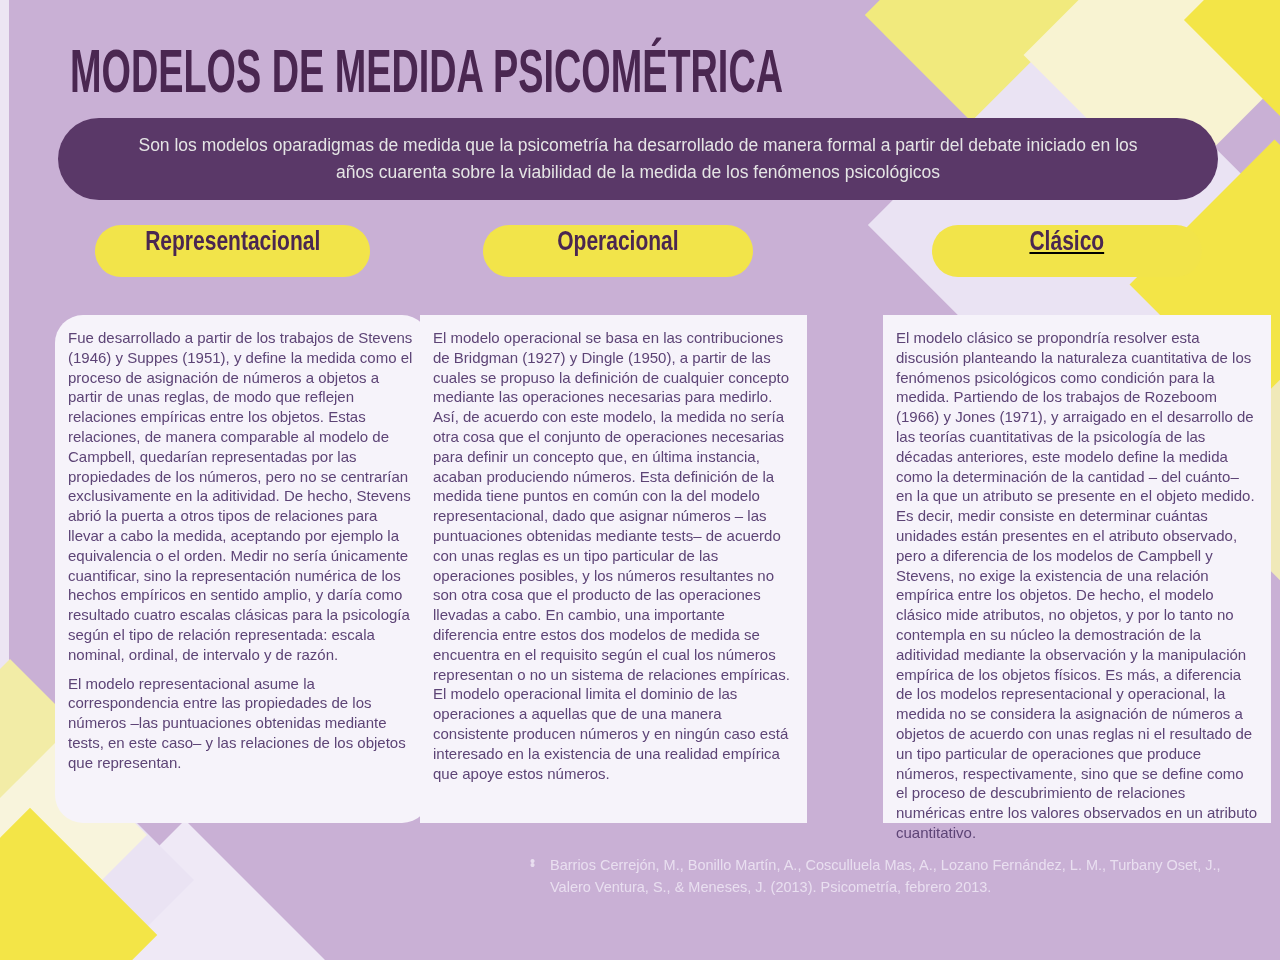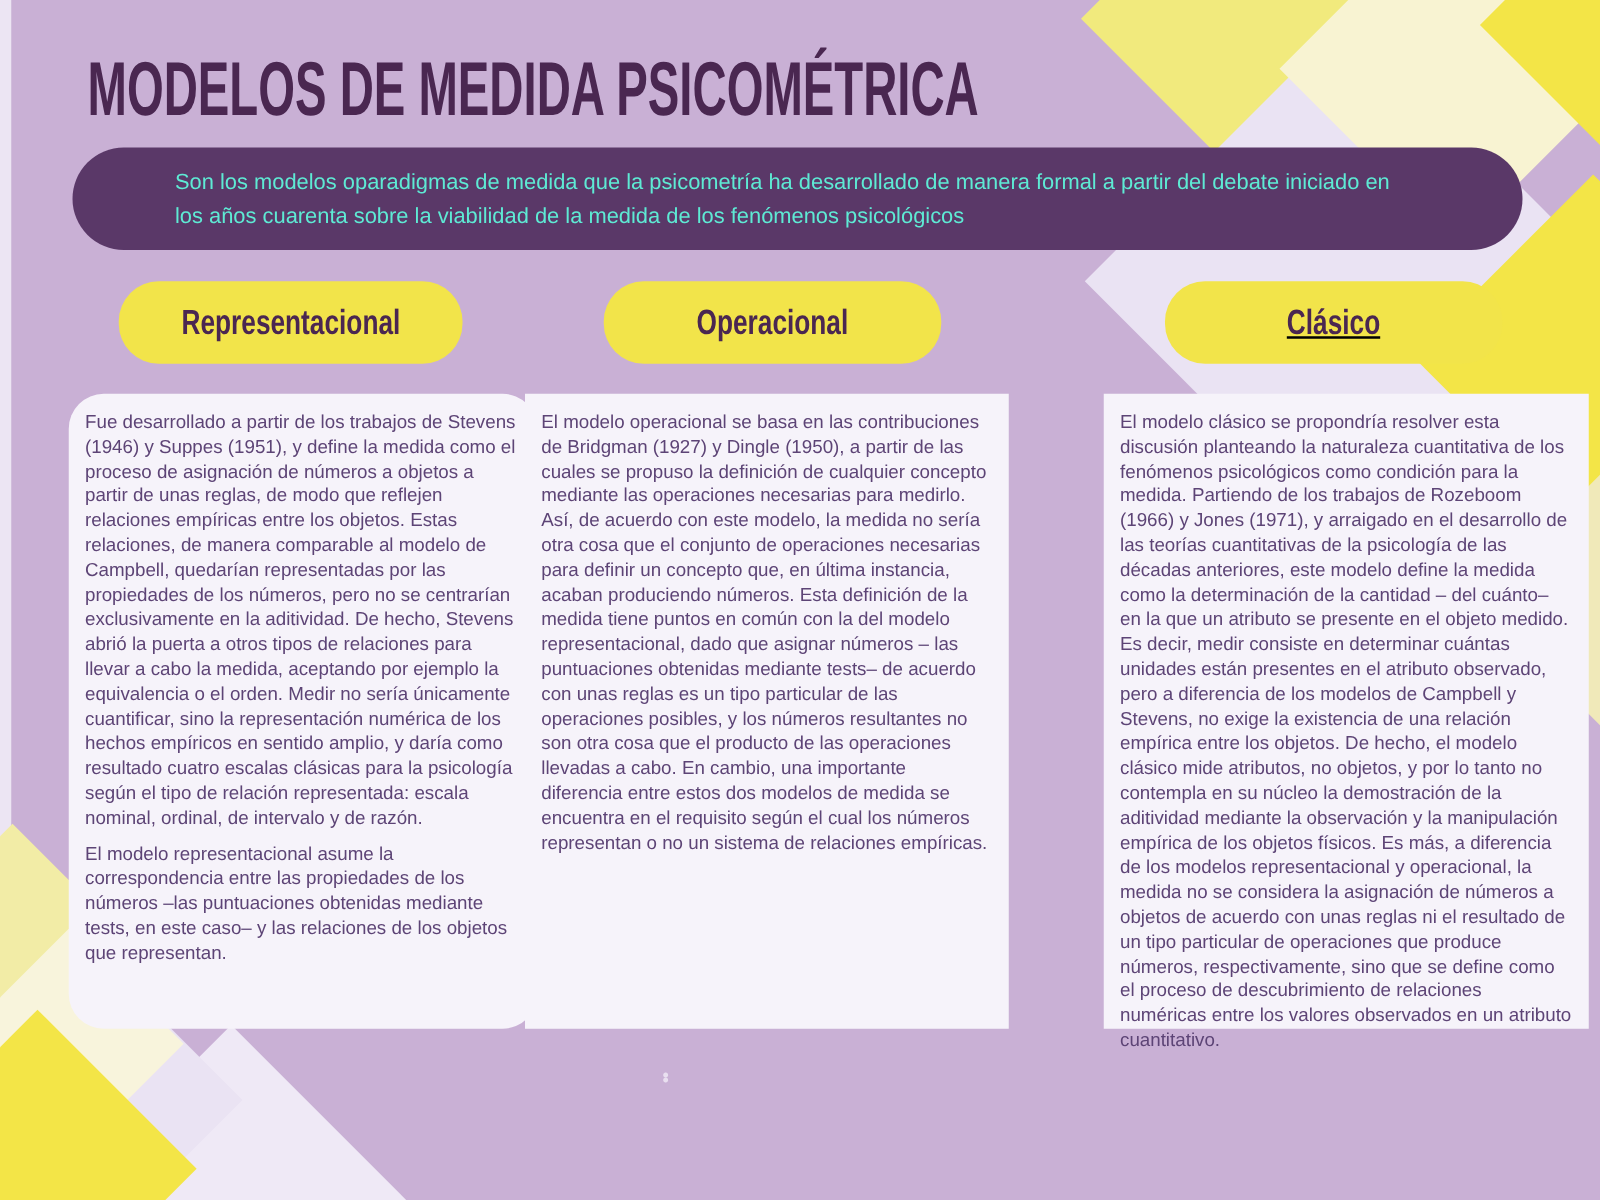--- a/index.html
+++ b/index.html
@@ -28,28 +28,28 @@
     display:inline-block; font-size:61px; font-weight:bold; color:#4A2751;
     letter-spacing:0px; transform:scaleX(0.62); transform-origin:left center;
   }
   
   .banner {
     position:absolute; left:58px; top:118px; width:1160px; height:82px;
     background:#5A3868; border-radius:41px; z-index:2;
     display:flex; align-items:center; justify-content:center;
   }
   .banner p {
-    margin:12px; padding:0 70px; color:#5eead4; font-size:17.5px; line-height:27px;
-    text-align:left;
+    margin:0; padding:0 70px; color:#e5e5e5; font-size:17.5px; line-height:27px;
+    text-align:center;
   }
   
   .pill {
-    position:absolute; top:225px; height:66px; border-radius:32px;
+    position:absolute; top:225px; height:52px; border-radius:32px;
     background:#F2E44A; z-index:2;
-    display:flex; align-items:center; justify-content:center;
+    display:flex; align-items:flex-start; justify-content:center;
   }
   .pill-1 { left:95px;  width:275px; }
   .pill-2 { left:483px; width:270px; }
   .pill-3 { left:932px; width:270px;text-decoration:underline; }
   .pill span {
     display:inline-block; font-size:28px; font-weight:bold; color:#4A2751;
     transform:scaleX(0.75); transform-origin:center; white-space:nowrap;
   }
   
   .card {
@@ -104,25 +104,27 @@
 <div class="pill pill-3">
   <span>Clásico</span>
 </div>
 
 <div class="card card-1">
   <p>Fue desarrollado a partir de los trabajos de Stevens (1946) y Suppes (1951), y define la medida como el proceso de asignación de números a objetos a partir de unas reglas, de modo que reflejen relaciones empíricas entre los objetos. Estas relaciones, de manera comparable al modelo de Campbell, quedarían representadas por las propiedades de los números, pero no se centrarían exclusivamente en la aditividad. De hecho, Stevens abrió la puerta a otros tipos de relaciones para llevar a cabo la medida, aceptando por ejemplo la equivalencia o el orden. Medir no sería únicamente cuantificar, sino la representación numérica de los hechos empíricos en sentido amplio, y daría como resultado cuatro escalas clásicas para la psicología según el tipo de relación representada: escala nominal, ordinal, de intervalo y de razón.</p>
   <p class="gap">El modelo representacional asume la correspondencia entre las propiedades de los números –las puntuaciones obtenidas mediante tests, en este caso– y las relaciones de los objetos que representan.</p>
 </div>
 <div class="card card-2">
   <p>El modelo operacional se basa en las contribuciones de Bridgman (1927) y Dingle (1950), a partir de las cuales se propuso la definición de cualquier concepto mediante las operaciones necesarias para medirlo. Así, de acuerdo con este modelo, la medida no sería otra cosa que el conjunto de operaciones necesarias para definir un concepto que, en última instancia, acaban produciendo números. Esta definición de la medida tiene puntos en común con la del modelo representacional, dado que asignar números – las puntuaciones obtenidas mediante tests– de acuerdo con unas reglas es un tipo particular de las operaciones posibles, y los números resultantes no son otra cosa que el producto de las operaciones llevadas a cabo. En cambio, una importante diferencia entre estos dos modelos de medida se encuentra en el requisito según el cual los números representan o no un sistema de relaciones empíricas.</p>
+  <p>El modelo operacional limita el dominio de las operaciones a aquellas que de una manera consistente producen números y en ningún caso está interesado en la existencia de una realidad empírica que apoye estos números.</p>
 </div>
 <div class="card card-3">
   <p>El modelo clásico se propondría resolver esta discusión planteando la naturaleza cuantitativa de los fenómenos psicológicos como condición para la medida. Partiendo de los trabajos de Rozeboom (1966) y Jones (1971), y arraigado en el desarrollo de las teorías cuantitativas de la psicología de las décadas anteriores, este modelo define la medida como la determinación de la cantidad – del cuánto– en la que un atributo se presente en el objeto medido. Es decir, medir consiste en determinar cuántas unidades están presentes en el atributo observado, pero a diferencia de los modelos de Campbell y Stevens, no exige la existencia de una relación empírica entre los objetos. De hecho, el modelo clásico mide atributos, no objetos, y por lo tanto no contempla en su núcleo la demostración de la aditividad mediante la observación y la manipulación empírica de los objetos físicos. Es más, a diferencia de los modelos representacional y operacional, la medida no se considera la asignación de números a objetos de acuerdo con unas reglas ni el resultado de un tipo particular de operaciones que produce números, respectivamente, sino que se define como el proceso de descubrimiento de relaciones numéricas entre los valores observados en un atributo cuantitativo.</p>
 </div>
 
 <div class="refs">
   <div class="ref-item">
     <span class="bullet">•</span>
   </div>
   <div class="ref-item">
     <span class="bullet">•</span>
+    <span>Barrios Cerrejón, M., Bonillo Martín, A., Cosculluela Mas, A., Lozano Fernández, L. M., Turbany Oset, J., Valero Ventura, S., &amp; Meneses, J. (2013). Psicometría, febrero 2013.</span>
   </div>
 </div>
 
 </body></html>

